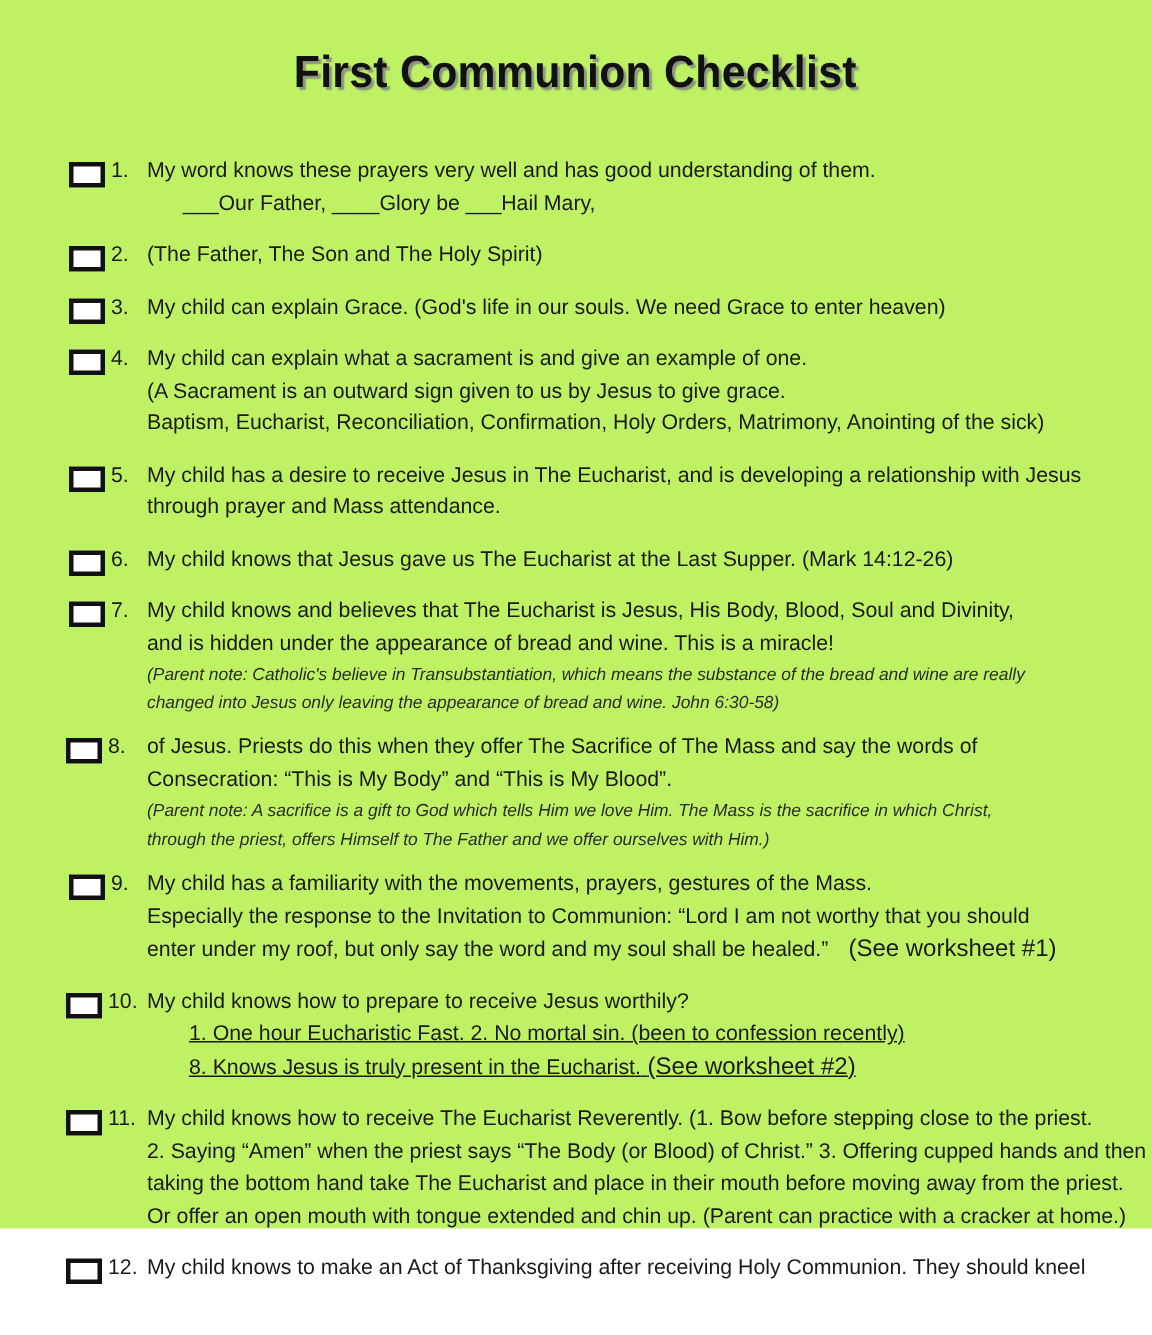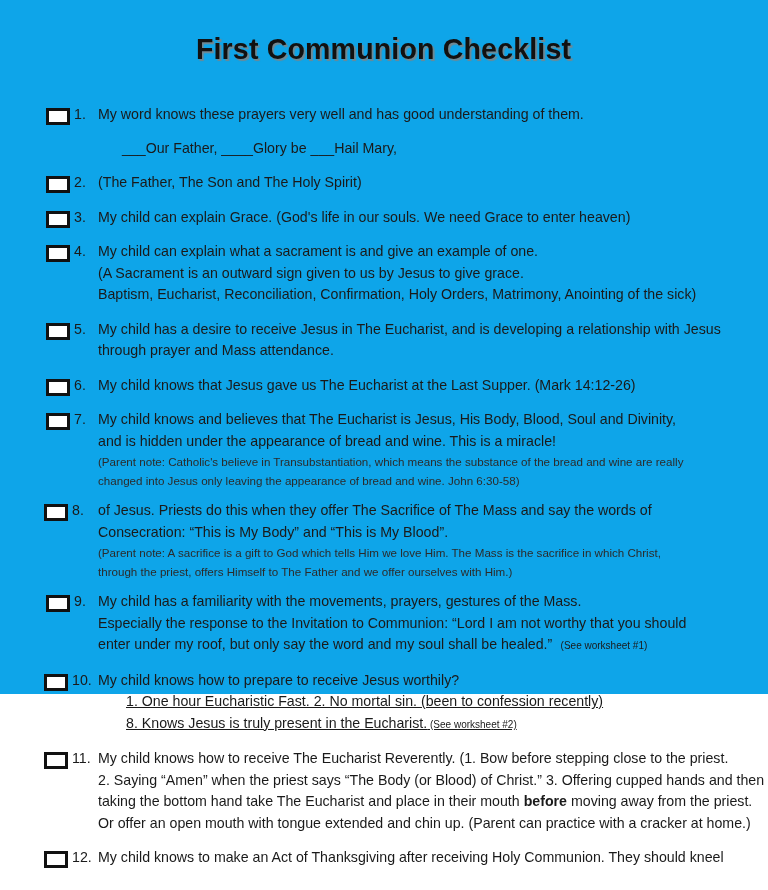--- a/index.html
+++ b/index.html
@@ -12,22 +12,22 @@
     height: 890px;
     font-family: "Liberation Sans", "DejaVu Sans", sans-serif;
     color: #1a1a1a;
     overflow: hidden;
     position: relative;
   }
 
   .page {
     position: relative;
     width: 768px;
-    height: 694px;
-    background: #0ea5e9;
+    height: 819px;
+    background: #bef264;
     box-sizing: border-box;
   }
 
   
   .title-wrap {
     width: 100%;
     text-align: center;
     padding-top: 12px;
   }
   .doc-title {
@@ -88,28 +88,29 @@
   .line {
     font-size: 14.2px;
     line-height: 21.5px;
     color: #1a1a1a;
     white-space: nowrap;
   }
   .line.note {
     font-size: 11.6px;
     line-height: 19px;
     color: #2b2b2b;
-  }
-  .line.indent1 { padding-left: 24px; margin-top: 12px; }
+    font-style: italic;
+  }
+  .line.indent1 { padding-left: 24px; }
   .line.indent-sub { padding-left: 28px; text-decoration: underline; }
 
   .small {
-    font-size: 10px;
-  }
-  .bold { font-weight: bold; }
+    font-size: 16px;
+  }
+  .bold { font-weight: normal; }
 
   
   .gap-sm { margin-bottom: 10px; }
   .gap-md { margin-bottom: 13px; }
 </style>
 </head>
 <body>
 
 <div class="page">
 

